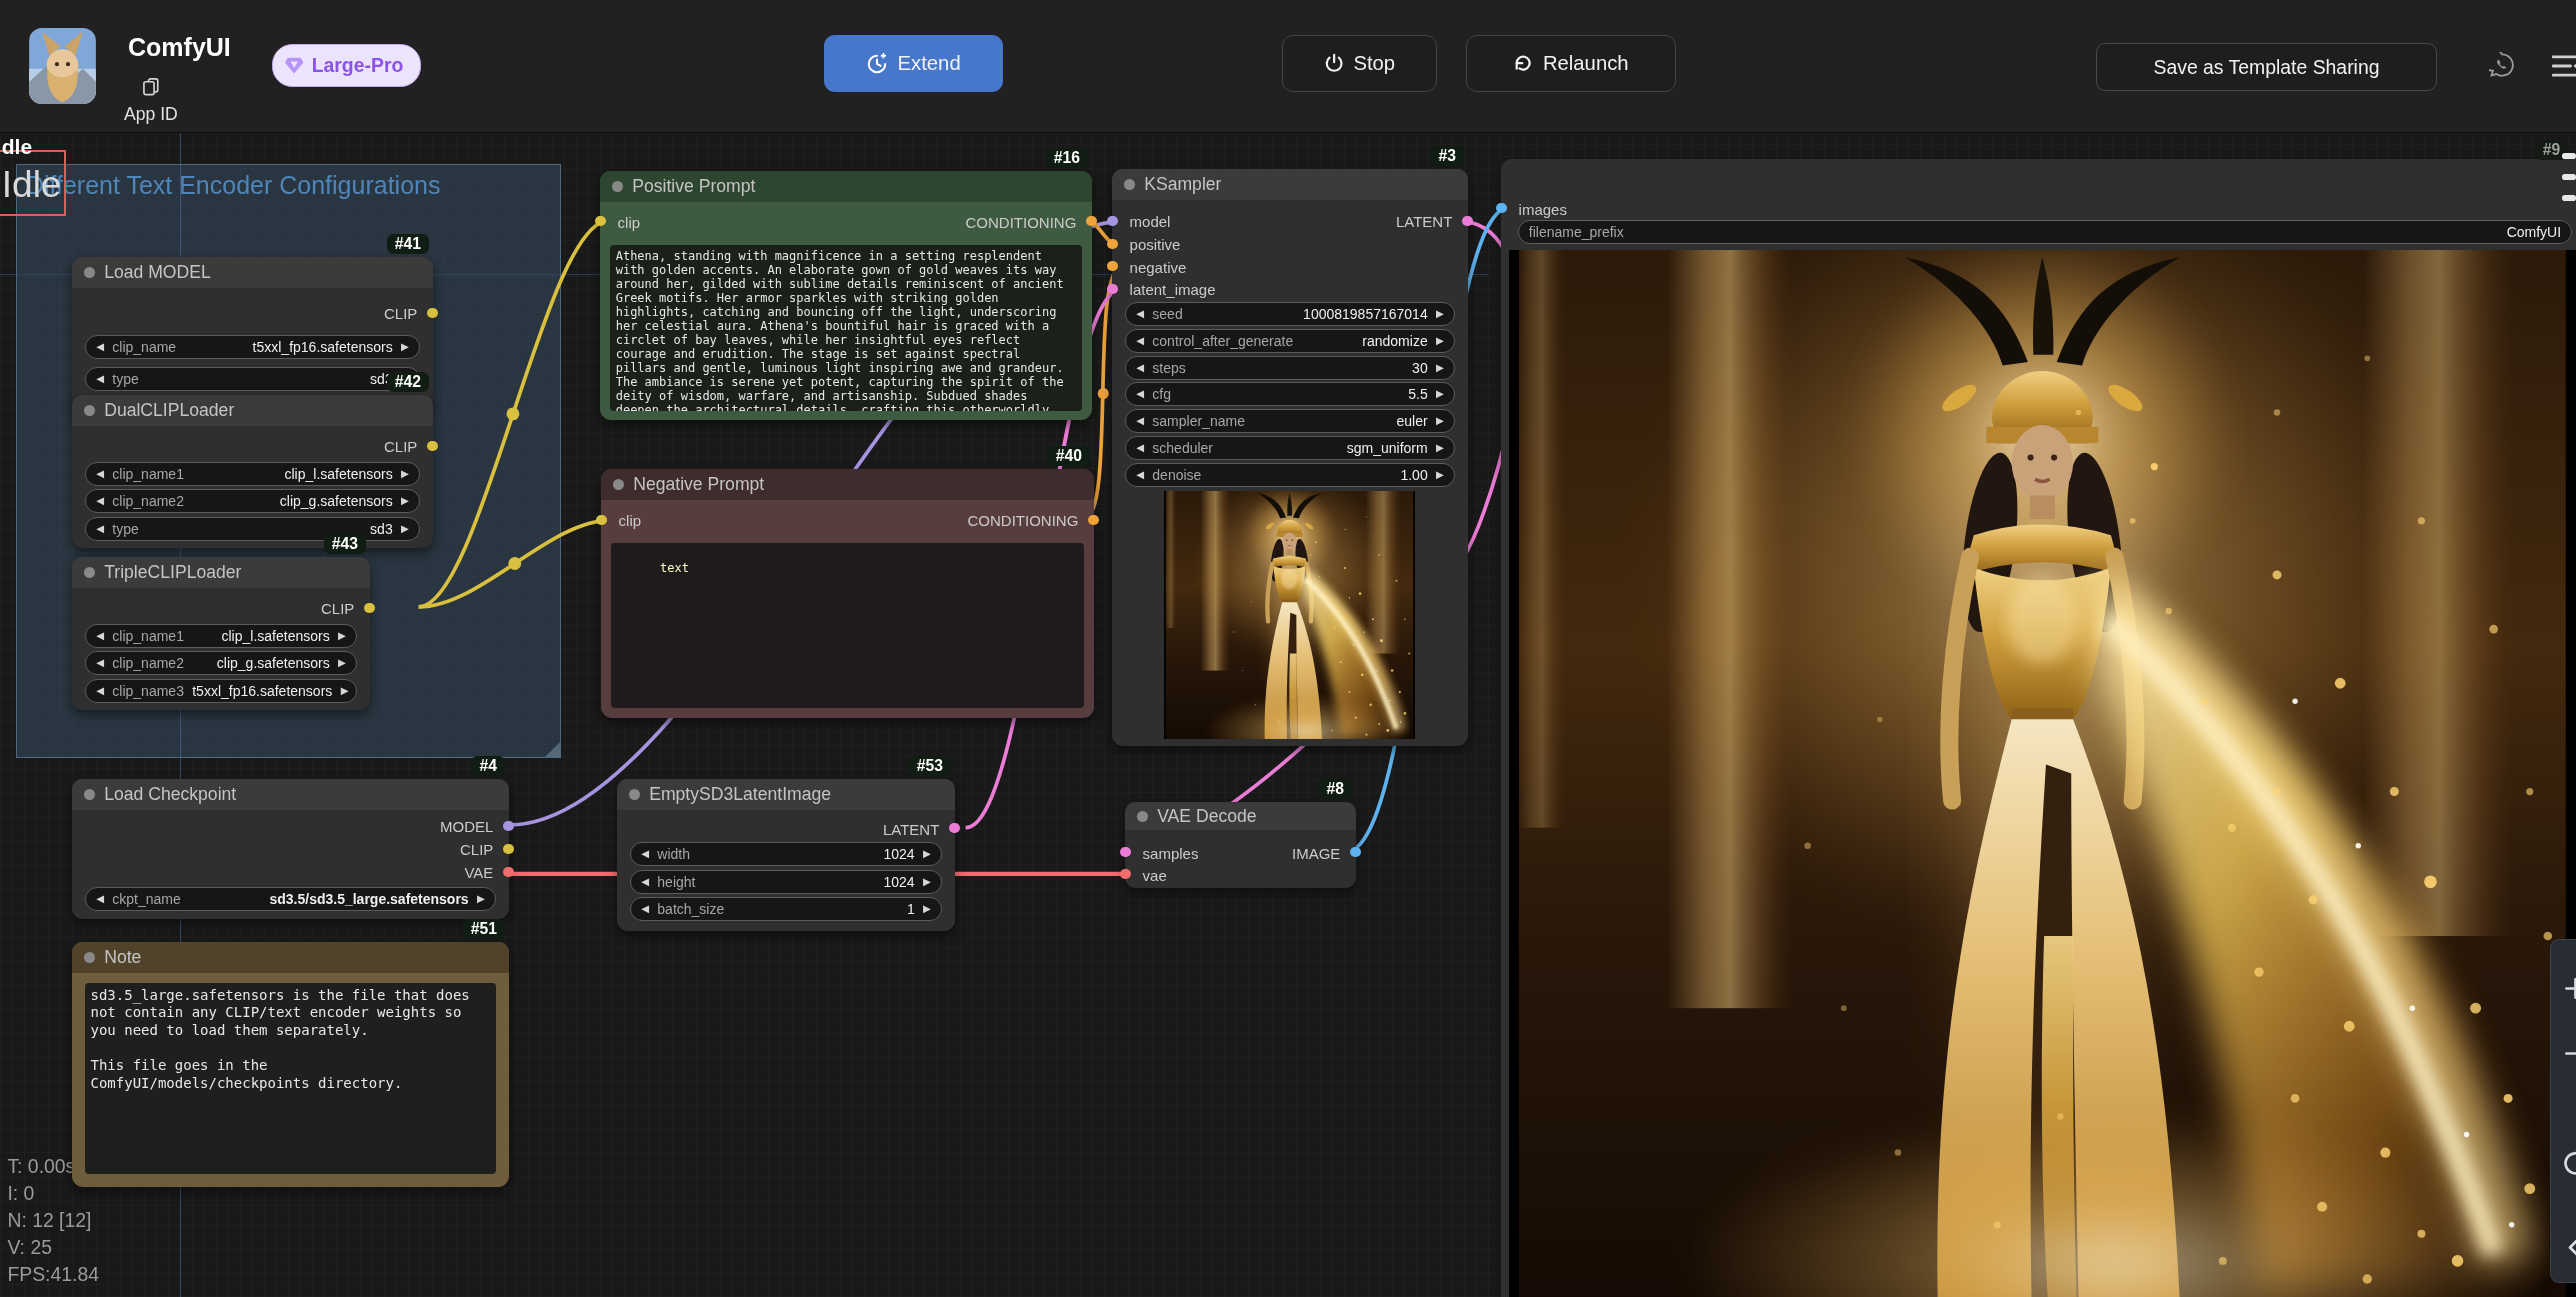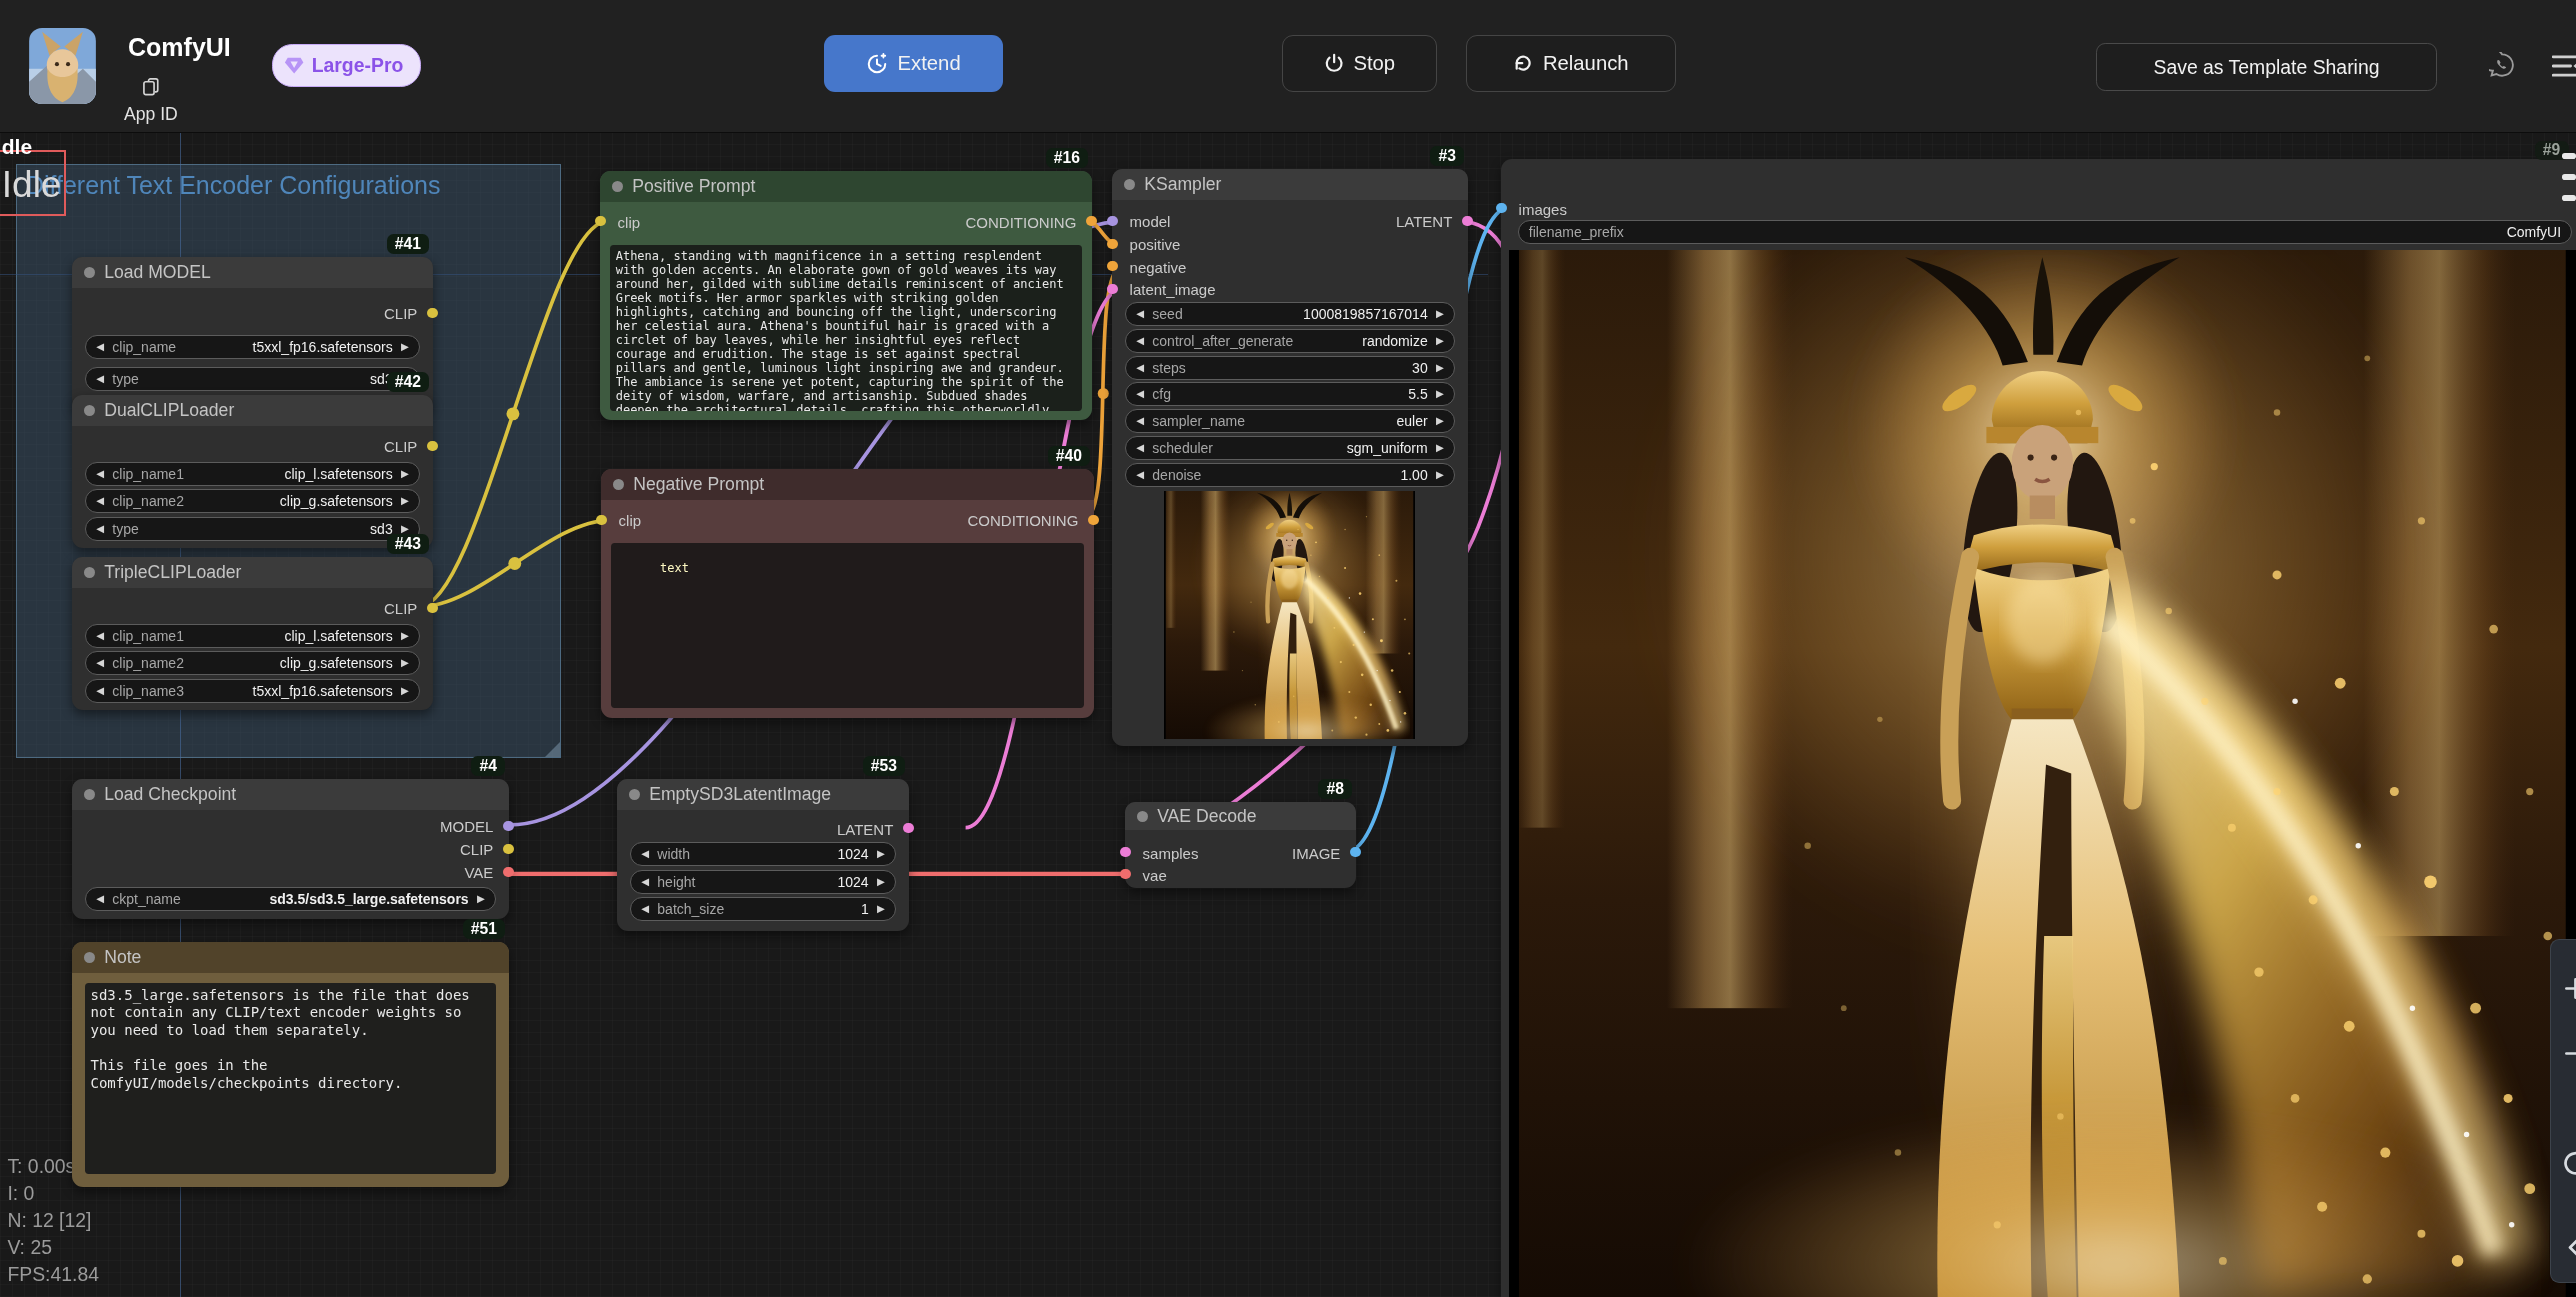--- a/index.html
+++ b/index.html
@@ -303,21 +303,21 @@
       <span class="arr">▶</span>
     </div>
     <div class="pill" style="top:122px;">
       <span class="arr">◀</span>
       <span class="wname">type</span>
       <span class="wval">sd3</span>
       <span class="arr">▶</span>
     </div>
   </div>
 
-  <div class="node" style="left:72px;top:557px;width:361px;height:153px;">
+  <div class="node" style="left:72px;top:557px;width:298px;height:153px;">
     <div class="badge">#43</div>
     <div class="nhead">
       <span class="hdot"></span>
       <span>TripleCLIPLoader</span>
     </div>
     <span class="slot-label-out" style="top:43px;">CLIP</span>
     <span class="dot out" style="top:46px;background:#d9c13f;"></span>
     <div class="pill" style="top:67px;">
       <span class="arr">◀</span>
       <span class="wname">clip_name1</span>
@@ -456,21 +456,21 @@
     <div class="badge">#51</div>
     <div class="nhead">
       <span class="hdot"></span>
       <span>Note</span>
     </div>
     <div class="ntext" style="left:13px;right:13px;top:41px;bottom:13px;">sd3.5_large.safetensors is the file that does not contain any CLIP/text encoder weights so you need to load them separately.
 
 This file goes in the ComfyUI/models/checkpoints directory.</div>
   </div>
 
-  <div class="node" style="left:617px;top:779px;width:292px;height:152px;">
+  <div class="node" style="left:617px;top:779px;width:338px;height:152px;">
     <div class="badge">#53</div>
     <div class="nhead">
       <span class="hdot"></span>
       <span>EmptySD3LatentImage</span>
     </div>
     <span class="slot-label-out" style="top:42px;">LATENT</span>
     <span class="dot out" style="top:44px;background:#ec7dd6;"></span>
     <div class="pill" style="top:63px;">
       <span class="arr">◀</span>
       <span class="wname">width</span>

